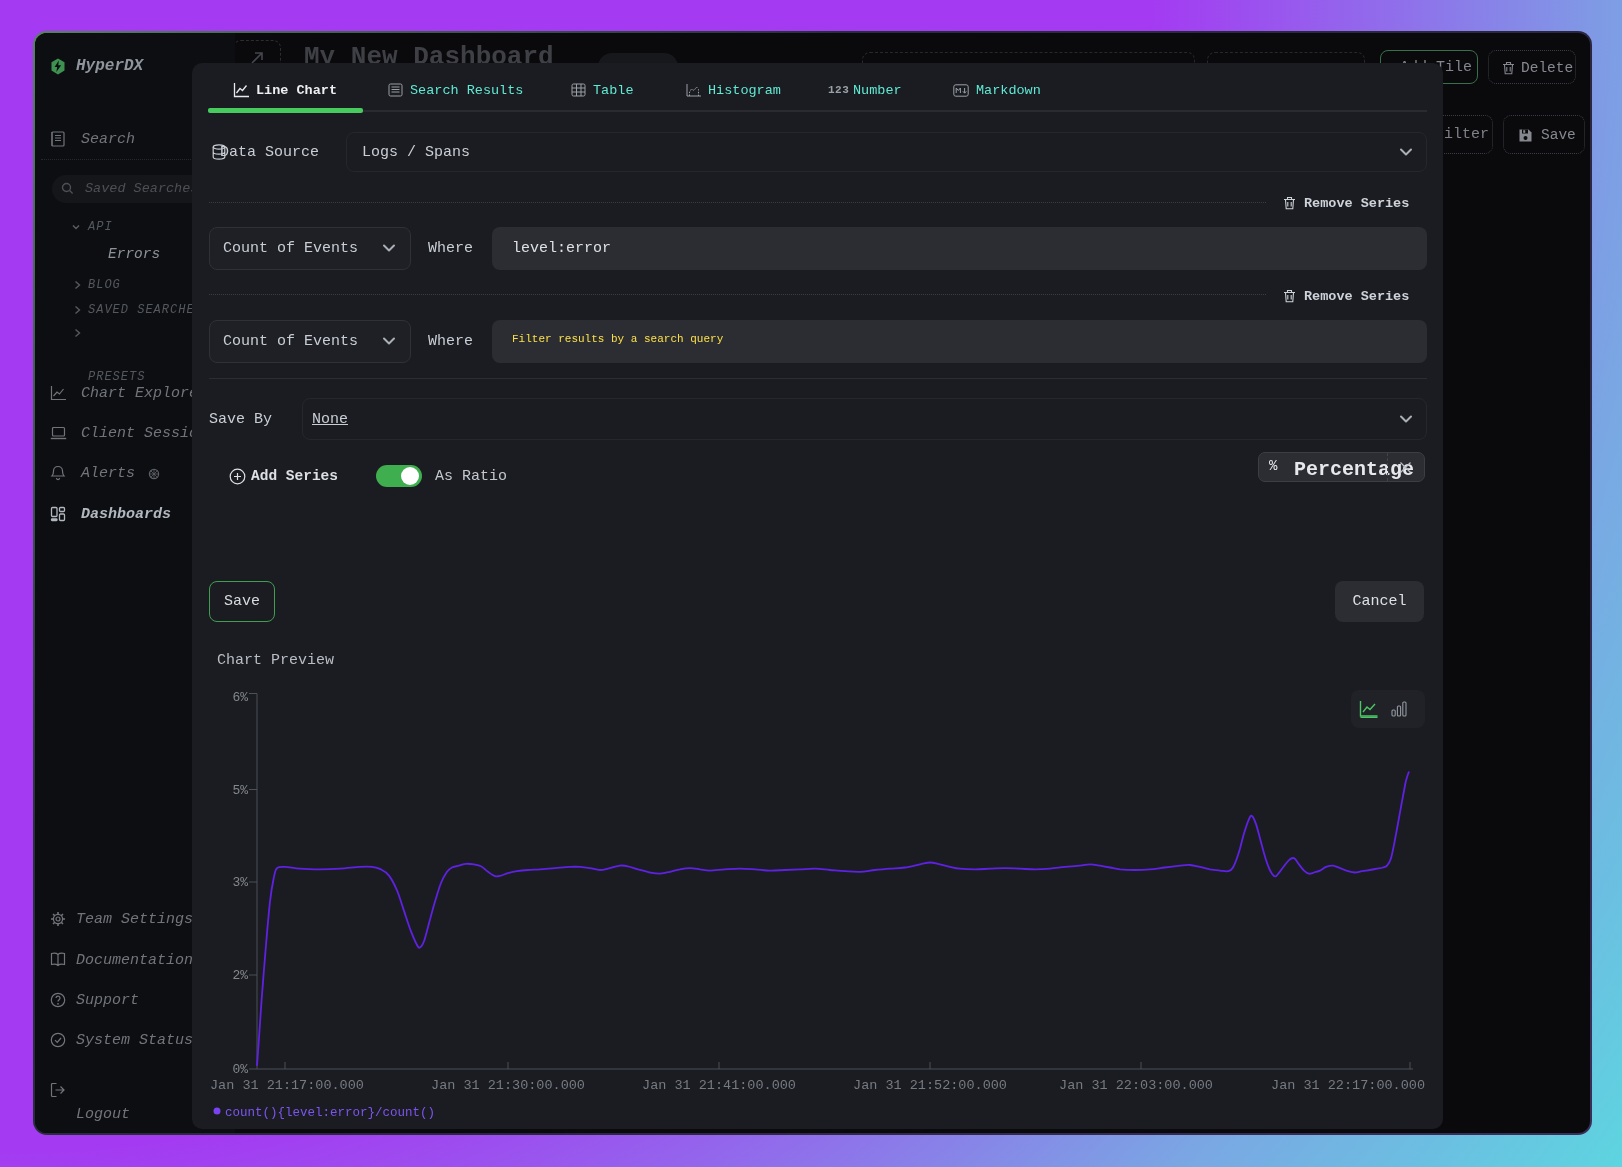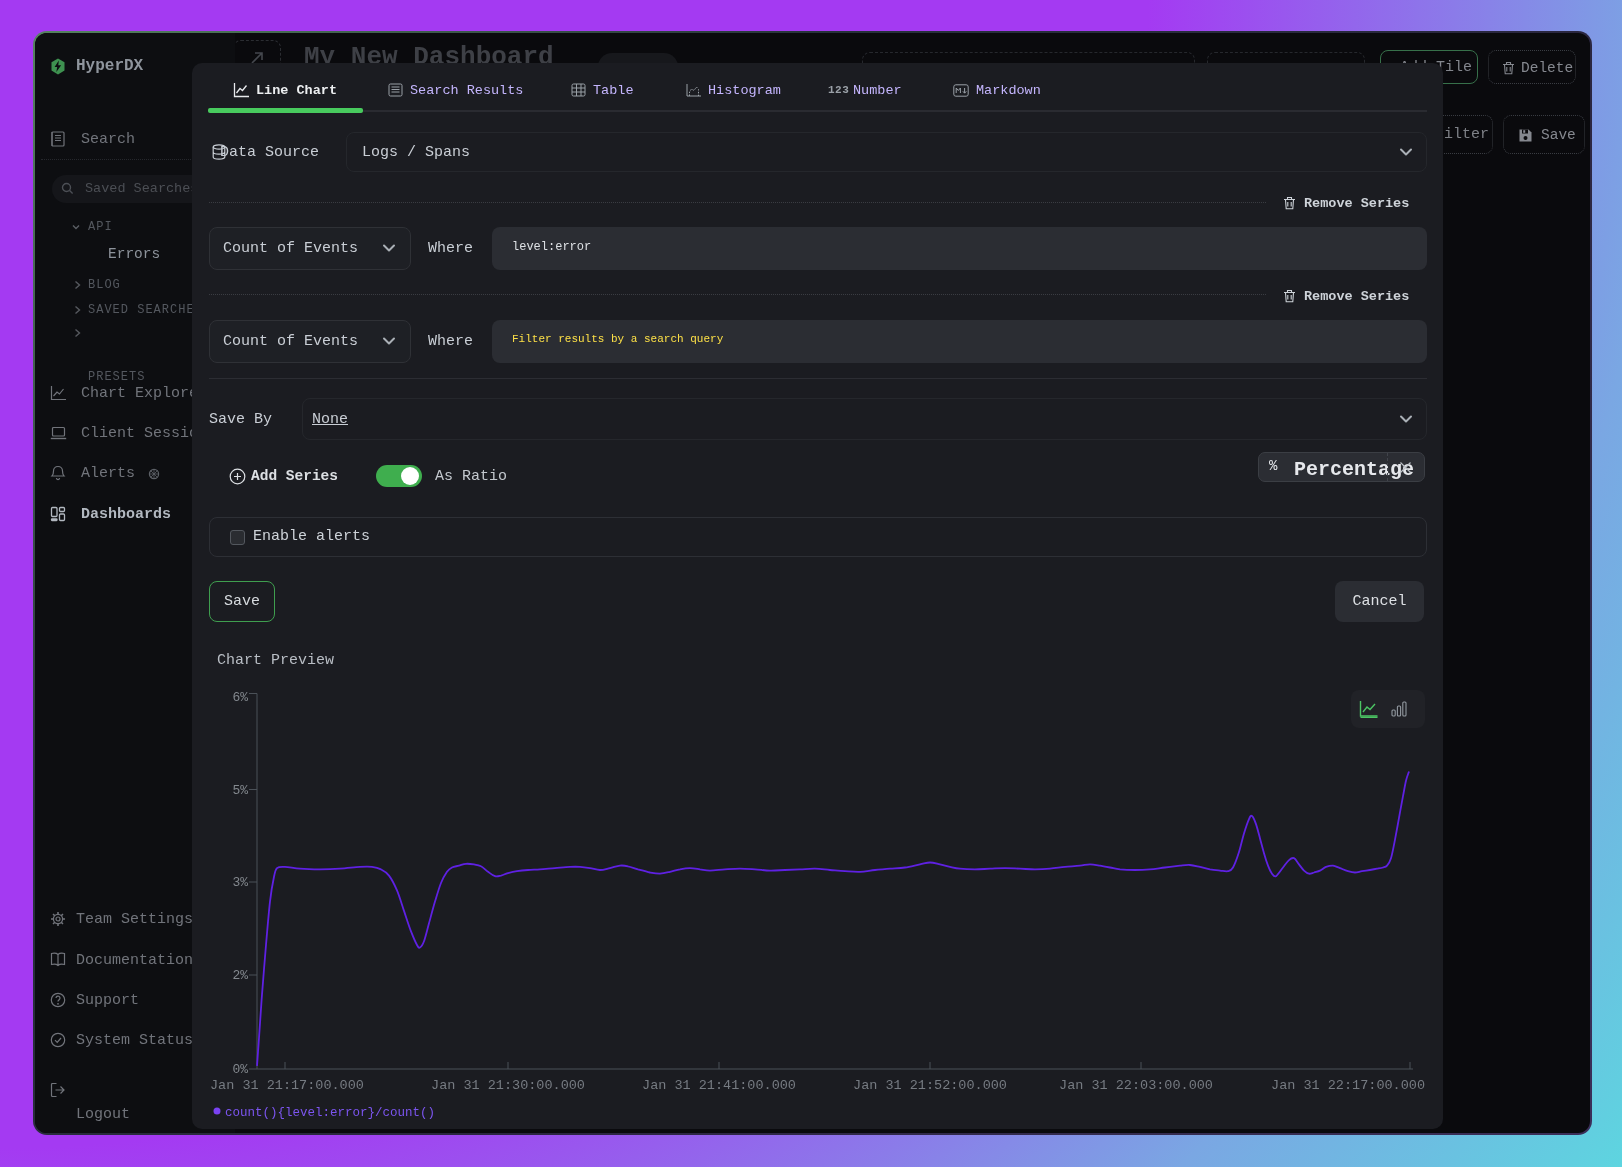--- a/index.html
+++ b/index.html
@@ -6,26 +6,26 @@
   html,body { width:1622px; height:1167px; overflow:hidden; }
   body { font-family:"Liberation Mono", monospace; }
   .page { position:relative; width:1622px; height:1167px;
     background:radial-gradient(circle 2050px at 0 0, #a43af2 0%, #a43af2 56%, #7aa7e3 81%, #59dcdf 100%); }
   .win { position:absolute; left:33px; top:31px; width:1559px; height:1104px;
     border-radius:14px; padding:2px;
     background:linear-gradient(135deg, #55835f 0%, #27313a 30%, #2b2640 60%, #3b2f59 100%); }
   .winin { position:relative; width:100%; height:100%; background:#0a0a0d; border-radius:12px; overflow:hidden; }
   .abs { position:absolute; }
   
-  .sidebar { position:absolute; left:0; top:0; width:200px; height:100%; background:#0d0e11; }
+  .sidebar { position:absolute; left:0; top:0; width:200px; height:100%; background:#0d0e11;font-style:italic; }
   .sideitem { position:absolute; left:46px; color:#71747b; font-size:15px; white-space:nowrap; }
   .treeitem { position:absolute; color:#54585f; font-size:12px; letter-spacing:1px; white-space:nowrap; }
   
   .modal { position:absolute; left:157px; top:30px; width:1251px; height:1066px; background:#1b1c21; border-radius:10px; }
-  .tabtxt { color:#c4b5fd; font-size:13.5px; white-space:nowrap; }
+  .tabtxt { color:#5eead4; font-size:13.5px; white-space:nowrap; }
   .seltext { color:#c9ced5; font-size:15px; }
   .divider { position:absolute; border-top:1px dotted #3a3c42; }
   .rmv { position:absolute; color:#ced3d9; font-size:13.5px; font-weight:bold; white-space:nowrap; }
   .inputbox { position:absolute; background:#2b2d33; border-radius:8px; }
   .selbox { position:absolute; background:#1e2025; border:1px solid #2f3136; border-radius:8px; }
   .ghostbox { position:absolute; border:1px solid #25272c; border-radius:8px; }
   .chev { stroke:#aab0b6; stroke-width:2; fill:none; stroke-linecap:round; stroke-linejoin:round; }
 </style>
 </head>
 <body>
@@ -204,21 +204,21 @@
             <path d="M1 3.5h11M4.5 3V1.5h4V3M2.5 3.5l.7 9.2h6.6l.7-9.2M4.8 6v4.5M8.2 6v4.5" stroke="#ced3d9" stroke-width="1.1" fill="none"></path>
           </svg>
      <div class="rmv" style="left:1112px;top:133px;">Remove Series</div>
      <div class="selbox" style="left:17px;top:164px;width:202px;height:43px;"></div>
      <div class="abs seltext" style="left:31px;top:177px;">Count of Events</div>
      <svg width="14" height="9" style="position:absolute;left:190px;top:181px;" viewBox="0 0 14 9">
             <path class="chev" d="M2 1.5l5 5 5-5"></path>
           </svg>
      <div class="abs seltext" style="left:236px;top:177px;">Where</div>
      <div class="inputbox" style="left:300px;top:164px;width:935px;height:43px;"></div>
-     <div class="abs" style="left:320px;top:177px;font-size:12px;color:#dde0e4;">level:error</div>
+     <div class="abs" style="left:320px;top:177px;font-size:15px;color:#dde0e4;">level:error</div>
 
      <div class="divider" style="left:17px;top:231px;width:1057px;"></div>
      <svg width="13" height="14" style="position:absolute;left:1091px;top:226px;" viewBox="0 0 13 14">
             <path d="M1 3.5h11M4.5 3V1.5h4V3M2.5 3.5l.7 9.2h6.6l.7-9.2M4.8 6v4.5M8.2 6v4.5" stroke="#ced3d9" stroke-width="1.1" fill="none"></path>
           </svg>
      <div class="rmv" style="left:1112px;top:226px;">Remove Series</div>
      <div class="selbox" style="left:17px;top:257px;width:202px;height:43px;"></div>
      <div class="abs seltext" style="left:31px;top:270px;">Count of Events</div>
      <svg width="14" height="9" style="position:absolute;left:190px;top:274px;" viewBox="0 0 14 9">
             <path class="chev" d="M2 1.5l5 5 5-5"></path>
@@ -245,24 +245,20 @@
      <div class="abs seltext" style="left:243px;top:405px;color:#c3c8ce;">As Ratio</div>
      <div class="abs" style="left:1066px;top:389px;width:167px;height:30px;background:#2b2d33;border:1px solid #3b3e44;border-radius:7px;">
        <span style="position:absolute;left:10px;top:5px;font-size:14px;color:#e6e8ec;">%</span>
        <span style="position:absolute;left:35px;top:5px;font-size:20px;font-weight:bold;color:#e6e8ec;">Percentage</span>
        <span style="position:absolute;left:128px;top:0;height:100%;border-left:1px dashed #41444b;"></span>
        <svg width="13" height="13" style="position:absolute;left:140px;top:8px;" viewBox="0 0 13 13">
               <path d="M1.5 1.5l10 10M11.5 1.5l-10 10" stroke="#b9bec4" stroke-width="1.2"></path>
             </svg>
      </div>
 
-     <div class="abs" style="left:17px;top:454px;width:1218px;height:40px;border:1px solid #2d2f35;border-radius:8px;">
-       <span style="position:absolute;left:20px;top:12px;width:15px;height:15px;background:#2a2c31;border:1px solid #53575e;border-radius:3px;"></span>
-       <span style="position:absolute;left:43px;top:10px;font-size:15px;color:#ced3d9;">Enable alerts</span>
-     </div>
 
      <div class="abs" style="left:17px;top:518px;width:66px;height:41px;border:1px solid #3f9e4f;border-radius:8px;color:#d6dade;font-size:15px;line-height:39px;text-align:center;">Save</div>
      <div class="abs" style="left:1143px;top:518px;width:89px;height:41px;background:#2b2d33;border-radius:8px;color:#dde0e4;font-size:15px;line-height:41px;text-align:center;">Cancel</div>
 
      <div class="abs" style="left:25px;top:589px;font-size:15px;color:#b9bec5;">Chart Preview</div>
      <div class="abs" style="left:1159px;top:627px;width:74px;height:38px;background:#212227;border-radius:8px;">
        <svg width="20" height="18" style="position:absolute;left:8px;top:10px;" viewBox="0 0 20 18">
               <path d="M1.5 1v15h17" stroke="#4cc564" stroke-width="1.4" fill="none"></path>
               <path d="M4 12l4-5 3 2.5L16 4" stroke="#4cc564" stroke-width="1.4" fill="none"></path>
               <path d="M1.5 17.5h17" stroke="#4cc564" stroke-width="1.6" fill="none"></path>

